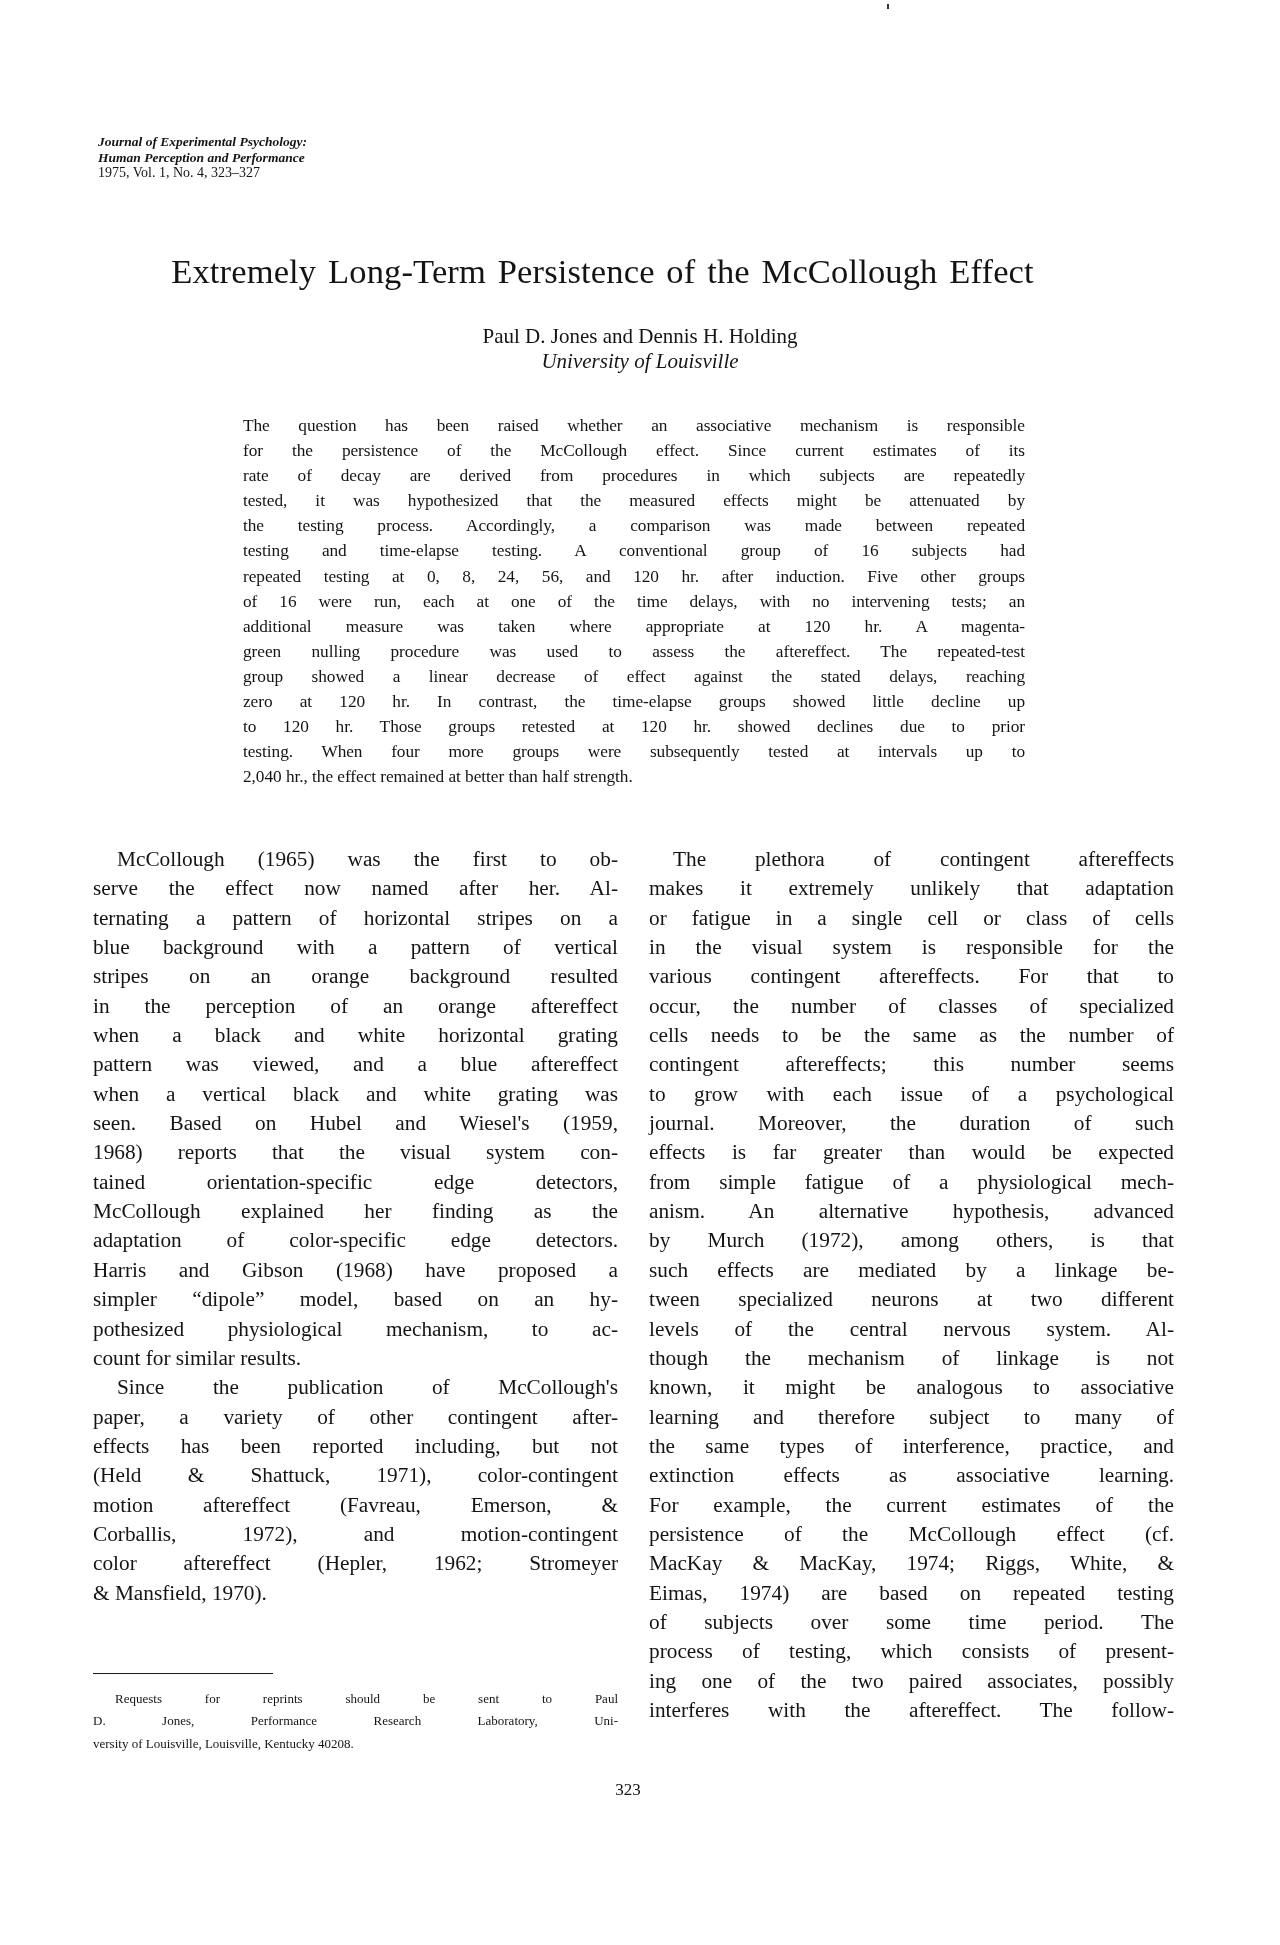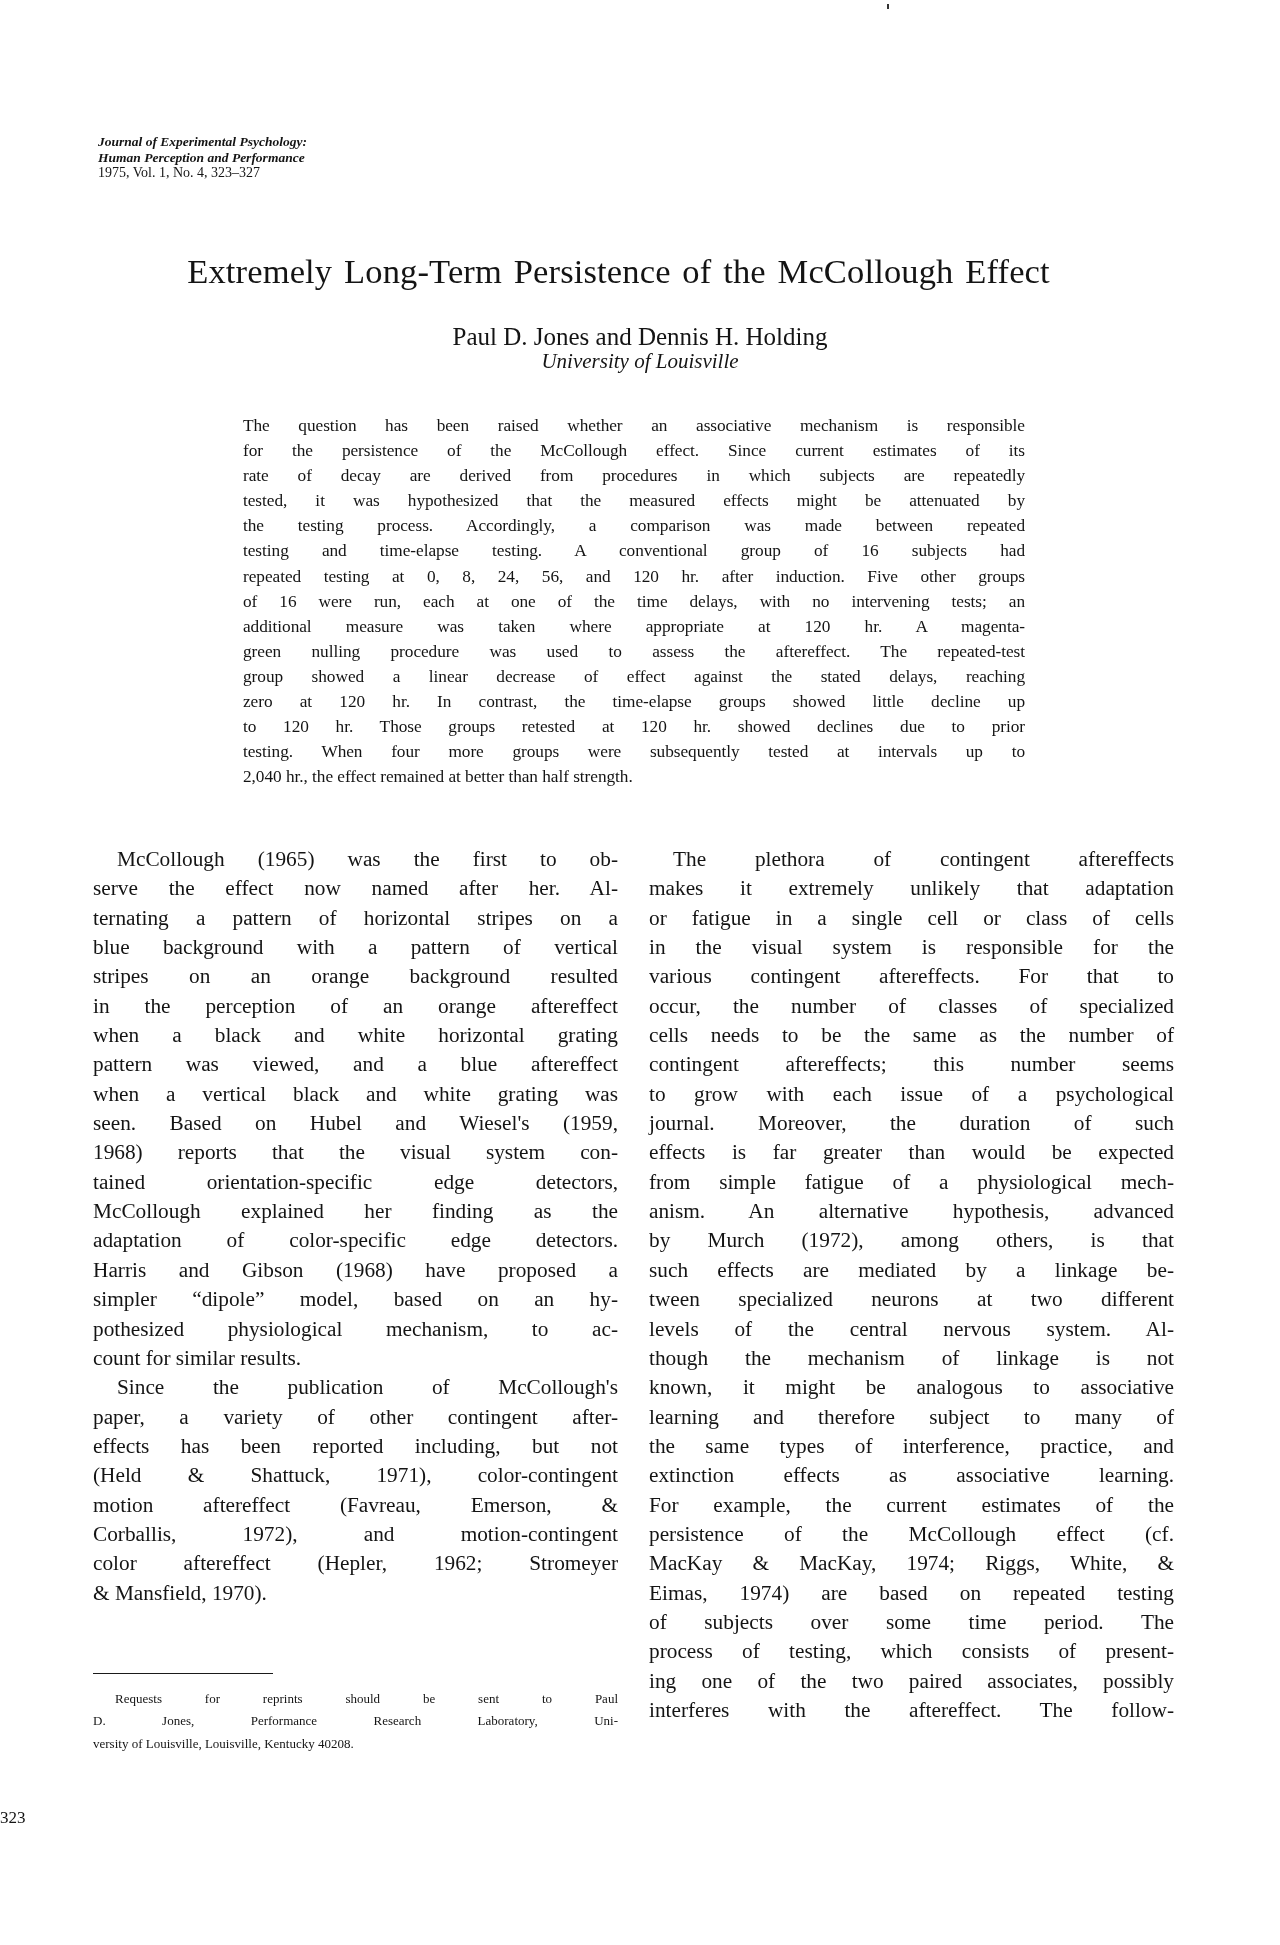--- a/index.html
+++ b/index.html
@@ -9,27 +9,27 @@
     font-family: "Liberation Serif", "DejaVu Serif", serif;
   }
   .abs { position: absolute; }
   .journal-header {
     left: 98px; top: 134px;
     font-size: 13.5px; line-height: 15.5px;
     font-style: italic; font-weight: bold;
   }
   .journal-header .plain { font-style: normal; font-weight: normal; font-size: 14px; }
   .title {
-    left: 16px; width: 1205px; top: 250px; text-align: center;
+    left: 0; width: 1205px; top: 250px; text-align: center;
     font-size: 34.5px; letter-spacing: 0.15px; word-spacing: 3px;
     line-height: 42px;
   }
   .authors {
     left: 0; width: 1280px; top: 324px; text-align: center;
-    font-size: 25px; line-height: 25px;
+    font-size: 21px; line-height: 25px;
   }
   .affiliation {
     left: 0; width: 1280px; top: 349px; text-align: center;
     font-size: 21px; line-height: 25px; font-style: italic;
   }
   .abstract {
     left: 243px; width: 782px; top: 413px;
     font-size: 17.3px; line-height: 25.1px;
     text-align: justify; letter-spacing: -0.05px;
   }
@@ -46,22 +46,22 @@
   .indent { padding-left: 24px; }
   .footnote-rule {
     left: 93px; top: 1673px; width: 180px; height: 0;
     border-top: 1.5px solid #1a1a1a;
   }
   .footnote {
     left: 93px; width: 525px; top: 1688px;
     font-size: 13px; line-height: 22.4px;
   }
   .page-number {
-    left: 0; width: 1256px; top: 1779px; text-align: left;
-    font-size: 17px; line-height: 22px; margin-top: 28px;
+    left: 0; width: 1256px; top: 1779px; text-align: center;
+    font-size: 17px; line-height: 22px;
   }
   .speck { background: #333; width: 2px; height: 5px; }
 </style>
 </head>
 <body>
 
 <div class="abs journal-header">
   <div>Journal of Experimental Psychology:</div>
   <div>Human Perception and Performance</div>
   <div class="plain">1975, Vol. 1, No. 4, 323–327</div>

